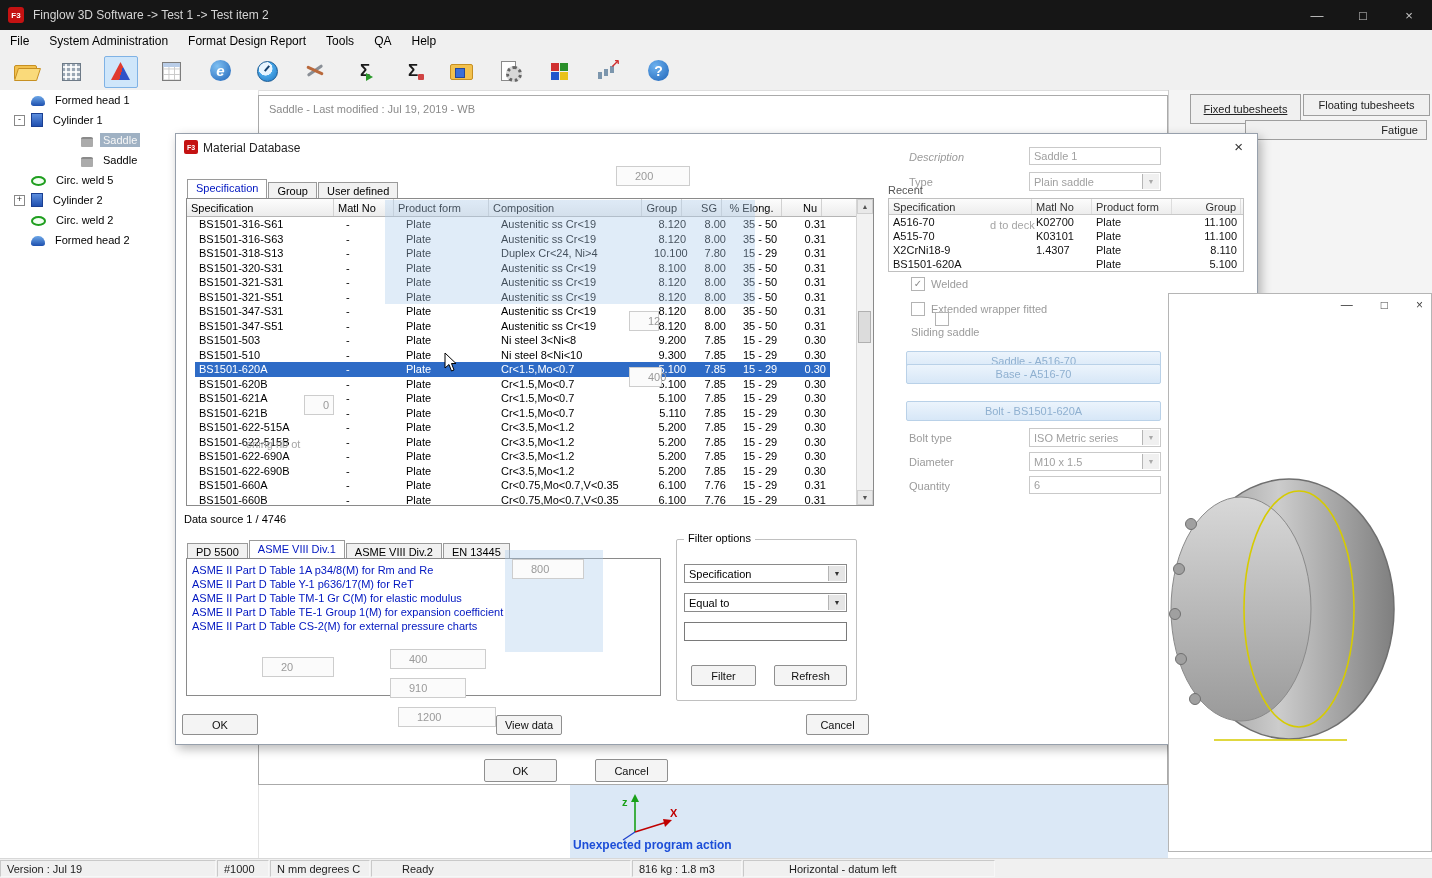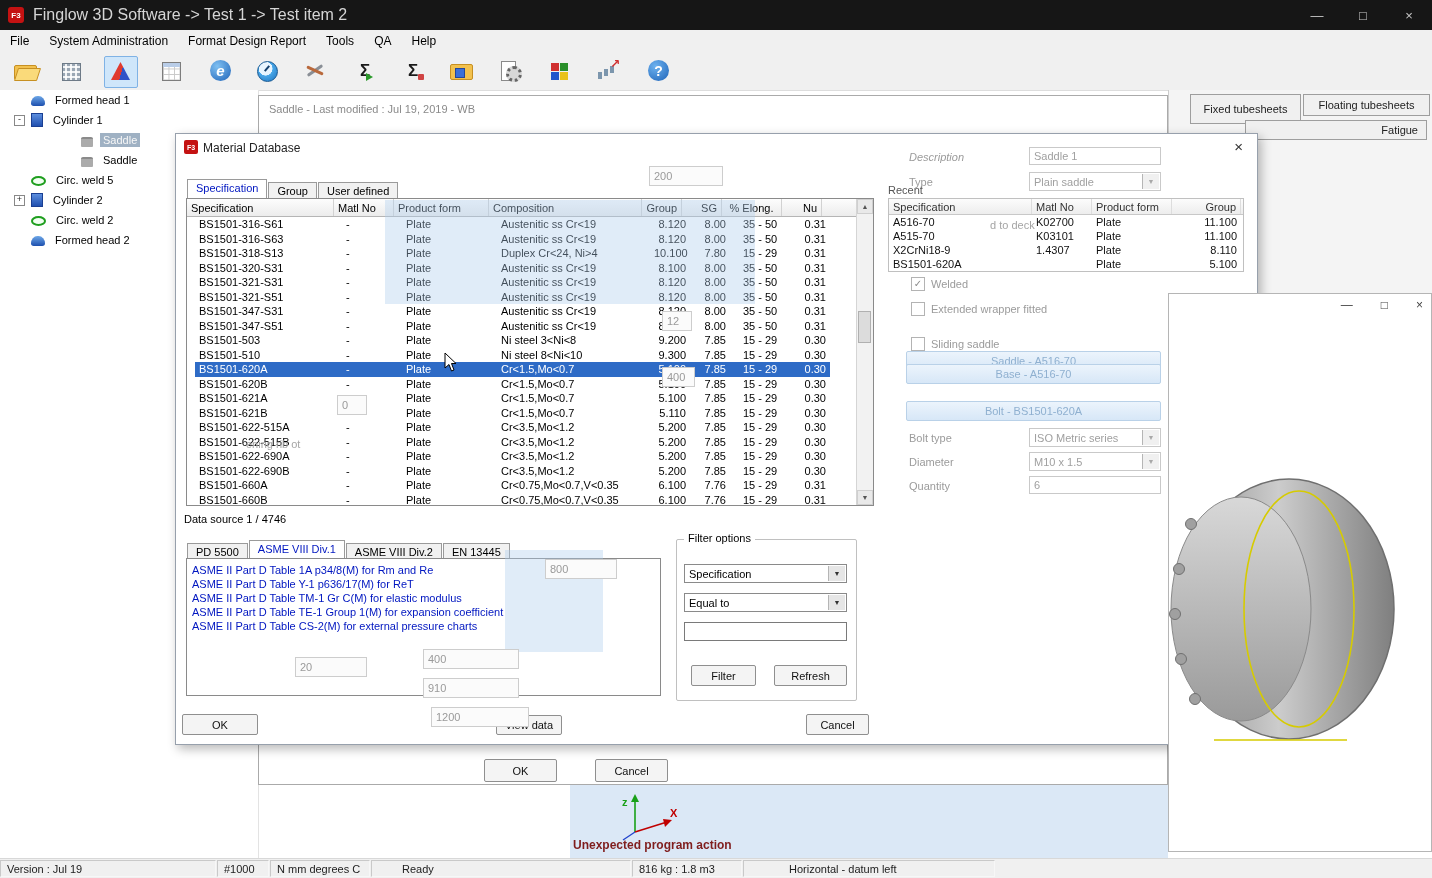--- a/index.html
+++ b/index.html
@@ -3,21 +3,21 @@
 <meta charset="utf-8">
 <style>
   html,body{margin:0;padding:0;background:#444;}
   .screen{position:relative;width:1432px;height:878px;background:#ffffff;overflow:hidden;
           font-family:"Liberation Sans","DejaVu Sans",sans-serif;color:#000;}
 
   
   .titlebar{position:absolute;left:0;top:0;width:1432px;height:30px;background:#161616;display:flex;align-items:center;}
   .app-logo{width:16px;height:16px;background:#c41212;border-radius:3px;margin:0 9px 0 8px;color:#fff;
             font-size:8px;font-weight:bold;display:flex;align-items:center;justify-content:center;}
-  .title-text{font-size:16px;color:#d5d5d5;}
+  .title-text{font-size:12px;color:#d5d5d5;}
   .win-btns{margin-left:auto;display:flex;height:100%;}
   .win-btn{width:46px;display:flex;align-items:center;justify-content:center;color:#c9c9c9;font-size:13px;}
 
   
   .menubar{position:absolute;left:0;top:30px;width:1432px;height:22px;background:#f0f0f0;display:flex;align-items:center;font-size:12px;}
   .menu-item{padding:0 10px;height:100%;display:flex;align-items:center;}
   .toolbar{position:absolute;left:0;top:52px;width:1432px;height:38px;background:#f0f0f0;border-bottom:1px solid #dddddd;}
   .tb-icon{position:absolute;top:6px;width:26px;height:26px;display:flex;align-items:center;justify-content:center;}
   .toolbar div:nth-of-type(1){left:12px}.toolbar div:nth-of-type(2){left:58px}
   .toolbar div:nth-of-type(3){left:104px}.toolbar div:nth-of-type(4){left:158px}
@@ -79,21 +79,21 @@
 
   
   .statusbar{position:absolute;left:0;bottom:0;width:1432px;height:20px;background:#f0f0f0;border-top:1px solid #d8d8d8;display:flex;font-size:11px;color:#222;box-sizing:border-box;}
   .sseg{border:1px solid #c9c9c9;border-right-color:#f7f7f7;border-bottom-color:#f7f7f7;margin:1px 1px 1px 0;display:flex;align-items:center;padding-left:6px;box-sizing:border-box;overflow:hidden;white-space:nowrap;}
   .statusbar div:nth-of-type(1){width:216px}.statusbar div:nth-of-type(2){width:52px}
   .statusbar div:nth-of-type(3){width:100px}.statusbar div:nth-of-type(4){width:260px;padding-left:30px}
   .statusbar div:nth-of-type(5){width:110px}.statusbar div:nth-of-type(6){width:252px;padding-left:45px}
 
   
   .pale-region{position:absolute;left:570px;top:785px;width:598px;height:73px;background:#dbe8f6;}
-  .warning-text{position:absolute;left:573px;top:838px;font-size:12px;font-weight:bold;color:#7f1d1d;}
+  .warning-text{position:absolute;left:573px;top:838px;font-size:12px;font-weight:bold;color:#1d4ed8;}
   .axes{position:absolute;left:610px;top:788px;}
 
   
   .viewport{position:absolute;left:1168px;top:293px;width:264px;height:559px;background:#fff;border:1px solid #b5b5b5;box-sizing:border-box;overflow:hidden;z-index:25;}
   .vp-controls{position:absolute;top:4px;right:8px;display:flex;gap:28px;color:#444;font-size:12px;}
   .vp-canvas{position: absolute;left:0;top:150px;}
 
   
   .btn{background:#f4f4f4;border:1px solid #8f8f8f;border-radius:2px;font-size:11px;color:#111;display:flex;align-items:center;justify-content:center;box-sizing:border-box;position:absolute;}
   .combo{position:absolute;height:19px;border:1px solid #8a8a8a;background:#fff;font-size:11px;display:flex;align-items:center;padding-left:4px;box-sizing:border-box;}
@@ -148,21 +148,21 @@
   .rw1{width:143px}.rw2{width:60px}.rw3{width:80px}.rw4{width:69px;justify-content:flex-end;text-align:right}
   .rrow{display:flex;height:14px;font-size:11px;align-items:center;color:#111;}
   .rrow span{display:block;padding:0 4px;overflow:hidden;white-space:nowrap;box-sizing:border-box;}
   .sp-check{position:absolute;left:735px;display:flex;align-items:center;font-size:11px;color:#9b9b9b;}
   .cbox{width:12px;height:12px;border:1px solid #b3b3b3;background:#fff;margin-right:6px;font-size:10px;line-height:11px;text-align:center;color:#8a8a8a;flex:none;}
   .sp-btn{position:absolute;left:730px;width:255px;height:20px;background:linear-gradient(#ecf4fc,#d7e7f7);border:1px solid #b9d1e8;border-radius:2px;
           color:#8fb0d0;font-size:11px;display:flex;align-items:center;justify-content:center;box-sizing:border-box;}
 
   
   .glitch-blue{position:absolute;background:rgba(173,205,237,.38);z-index:30;}
-  .stray{position:absolute;height:20px;border:1px solid #cdcdcd;background:#fbfbfb;font-size:11px;color:#9a9a9a;display:flex;align-items:center;padding-left:4px;box-sizing:border-box;z-index:31;margin-left:33px;}
+  .stray{position:absolute;height:20px;border:1px solid #cdcdcd;background:#fbfbfb;font-size:11px;color:#9a9a9a;display:flex;align-items:center;padding-left:18px;box-sizing:border-box;z-index:31;}
   .stray-text{position:absolute;font-size:11px;color:#a5a5a5;z-index:31;white-space:nowrap;}
 
   .cursor{position:absolute;left:444px;top:352px;z-index:50;}
 </style>
 </head>
 <body>
 
 <div class="screen">
 
   <div class="titlebar">
@@ -249,21 +249,21 @@
       </div>
 
       <div class="tree-item" data-level="1">
         <span class="expander"></span>
         <span class="tree-icon" data-icon="formed-head"></span>
         <span class="tree-label">Formed head 2</span>
       </div>
     </div>
 
   <div class="right-bg"></div>
-  <div class="rtab" style="left:1190px;top:94px;width:111px;height:30px;">Fixed tubesheets</div>
+  <div class="rtab" style="left:1190px;top:94px;width:111px;height:30px;text-decoration:underline;">Fixed tubesheets</div>
   <div class="rtab" style="left:1303px;top:94px;width:127px;height:22px;">Floating tubesheets</div>
   <div class="rtab rtab-fatigue" style="left:1245px;top:120px;width:182px;height:20px;">Fatigue</div>
 
   <div class="pale-region"></div>
   <svg class="axes" width="72" height="54">
     <line x1="25" y1="44" x2="25" y2="11" stroke="#18a018" stroke-width="1.6"></line>
     <polygon points="25,6 21,14 29,14" fill="#18a018"></polygon>
     <line x1="25" y1="44" x2="57" y2="34" stroke="#c00000" stroke-width="1.6"></line>
     <polygon points="62,32 53,31 55,39" fill="#c00000"></polygon>
     <line x1="25" y1="44" x2="13" y2="52" stroke="#2244cc" stroke-width="1.4"></line>
@@ -664,21 +664,21 @@
         <div class="sp-check" style="top: 143px;">
           <span class="cbox">✓</span>
           <span>Welded</span>
         </div>
 
         <div class="sp-check" style="top: 168px;">
           <span class="cbox"></span>
           <span>Extended wrapper fitted</span>
         </div>
 
-        <div class="sp-check" style="top: 203px;">
+        <div class="sp-check" style="top: 178px; flex-direction: column;">
           <span class="cbox"></span>
           <span>Sliding saddle</span>
         </div>
       </div>
 
     <div>
 
     <div class="sp-btn" style="top: 217px;">Saddle - A516-70</div>
         <div class="sp-btn" style="top: 230px;">Base - A516-70</div>
         <div class="sp-btn" style="top: 267px;">Bolt - BS1501-620A</div>
@@ -703,20 +703,20 @@
 
   <div class="stray" style="left:616px;top:166px;width:74px;">200</div>
   <div class="stray" style="left:629px;top:311px;width:30px;">12</div>
   <div class="stray" style="left:629px;top:367px;width:33px;">400</div>
   <div class="stray" style="left:304px;top:395px;width:30px;">0</div>
   <div class="stray-text" style="left:246px;top:438px;">ening rib ot</div>
   <div class="stray-text" style="left:990px;top:219px;">d to deck</div>
   <div class="stray" style="left:512px;top:559px;width:72px;">800</div>
   <div class="stray" style="left:262px;top:657px;width:72px;">20</div>
   <div class="stray" style="left:390px;top:649px;width:96px;">400</div>
-  <div class="stray" style="left:390px;top:678px;width:96px;">910</div>
+  <div class="stray" style="left:390px;top:678px;width:76px;">910</div>
   <div class="stray" style="left:398px;top:707px;width:98px;">1200</div>
 
   <svg class="cursor" width="14" height="21">
     <polygon points="1,1 1,16 5,12.5 7.5,19 10,18 7.5,11.5 12,11.5" fill="#ffffff" stroke="#000000" stroke-width="1"></polygon>
   </svg>
 
 </div>
 
 </body></html>

